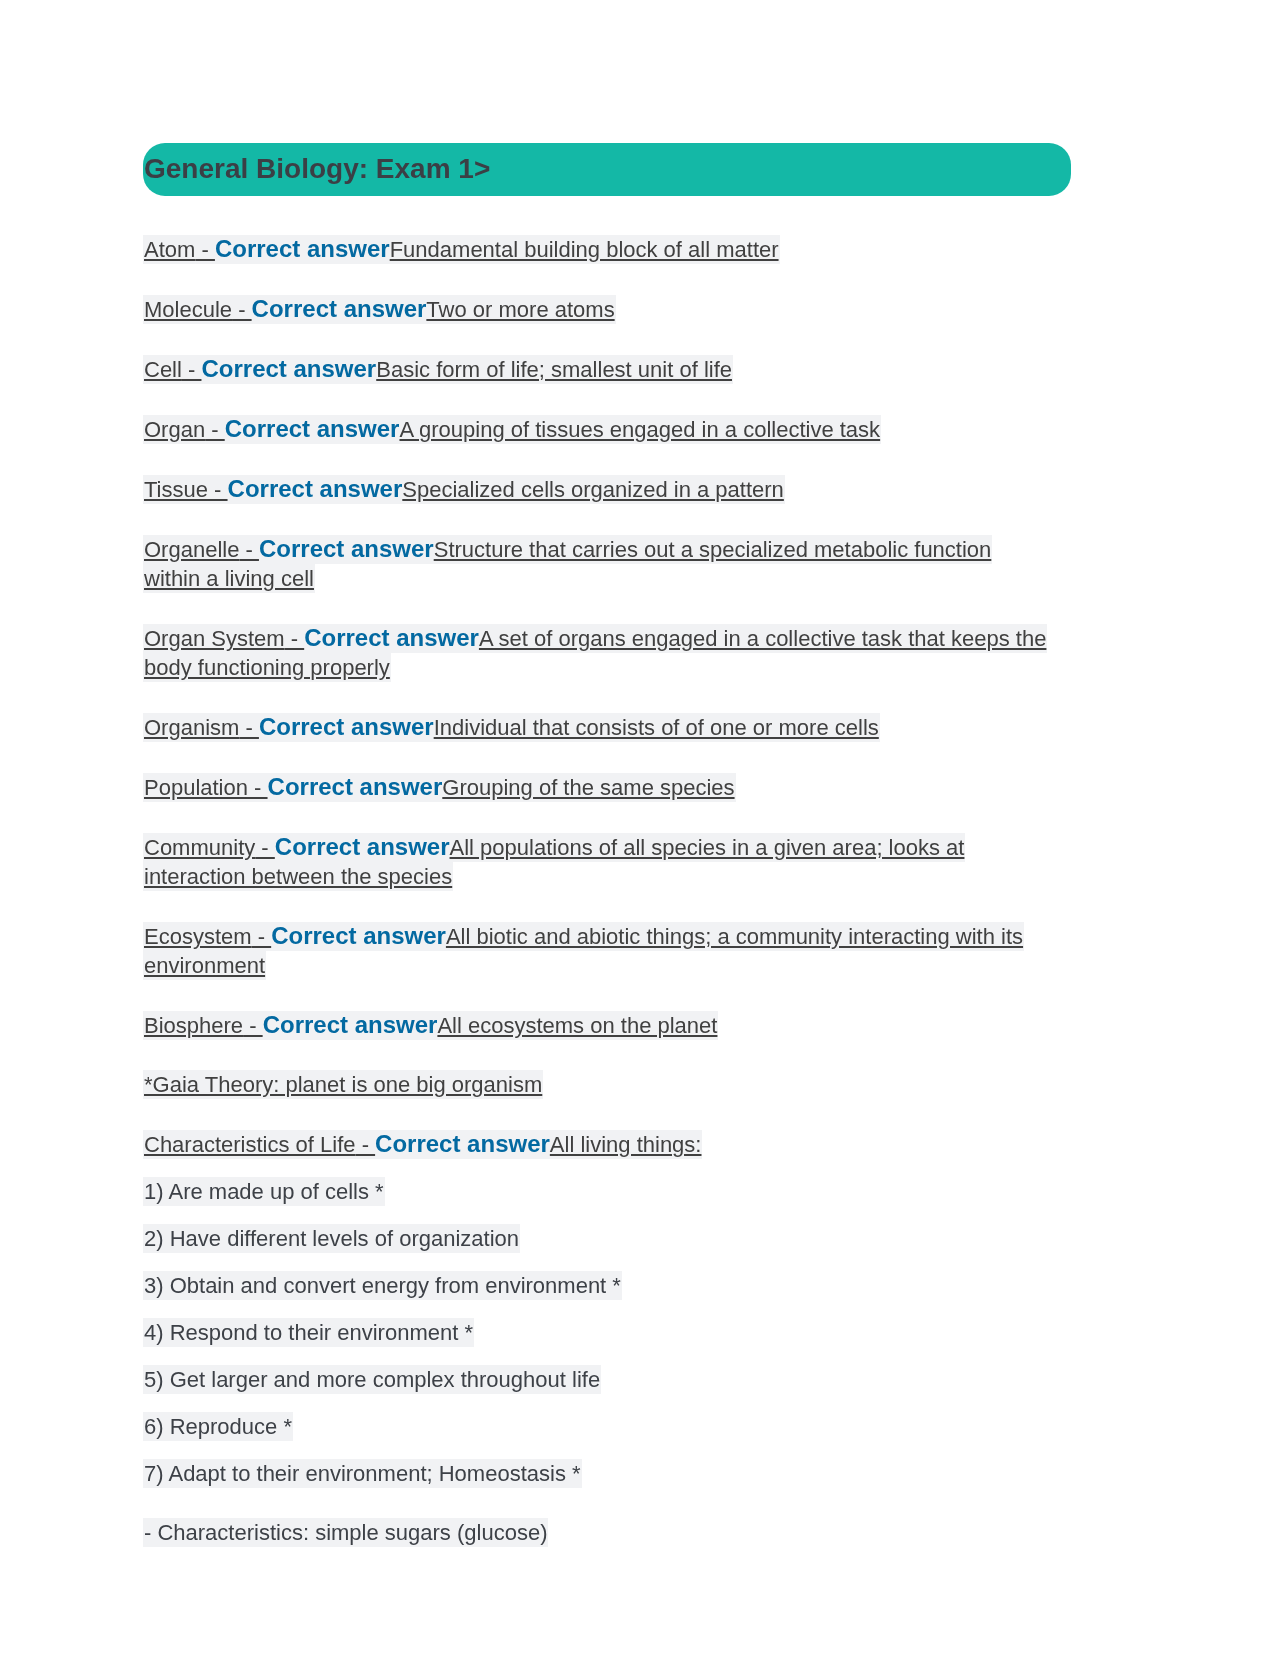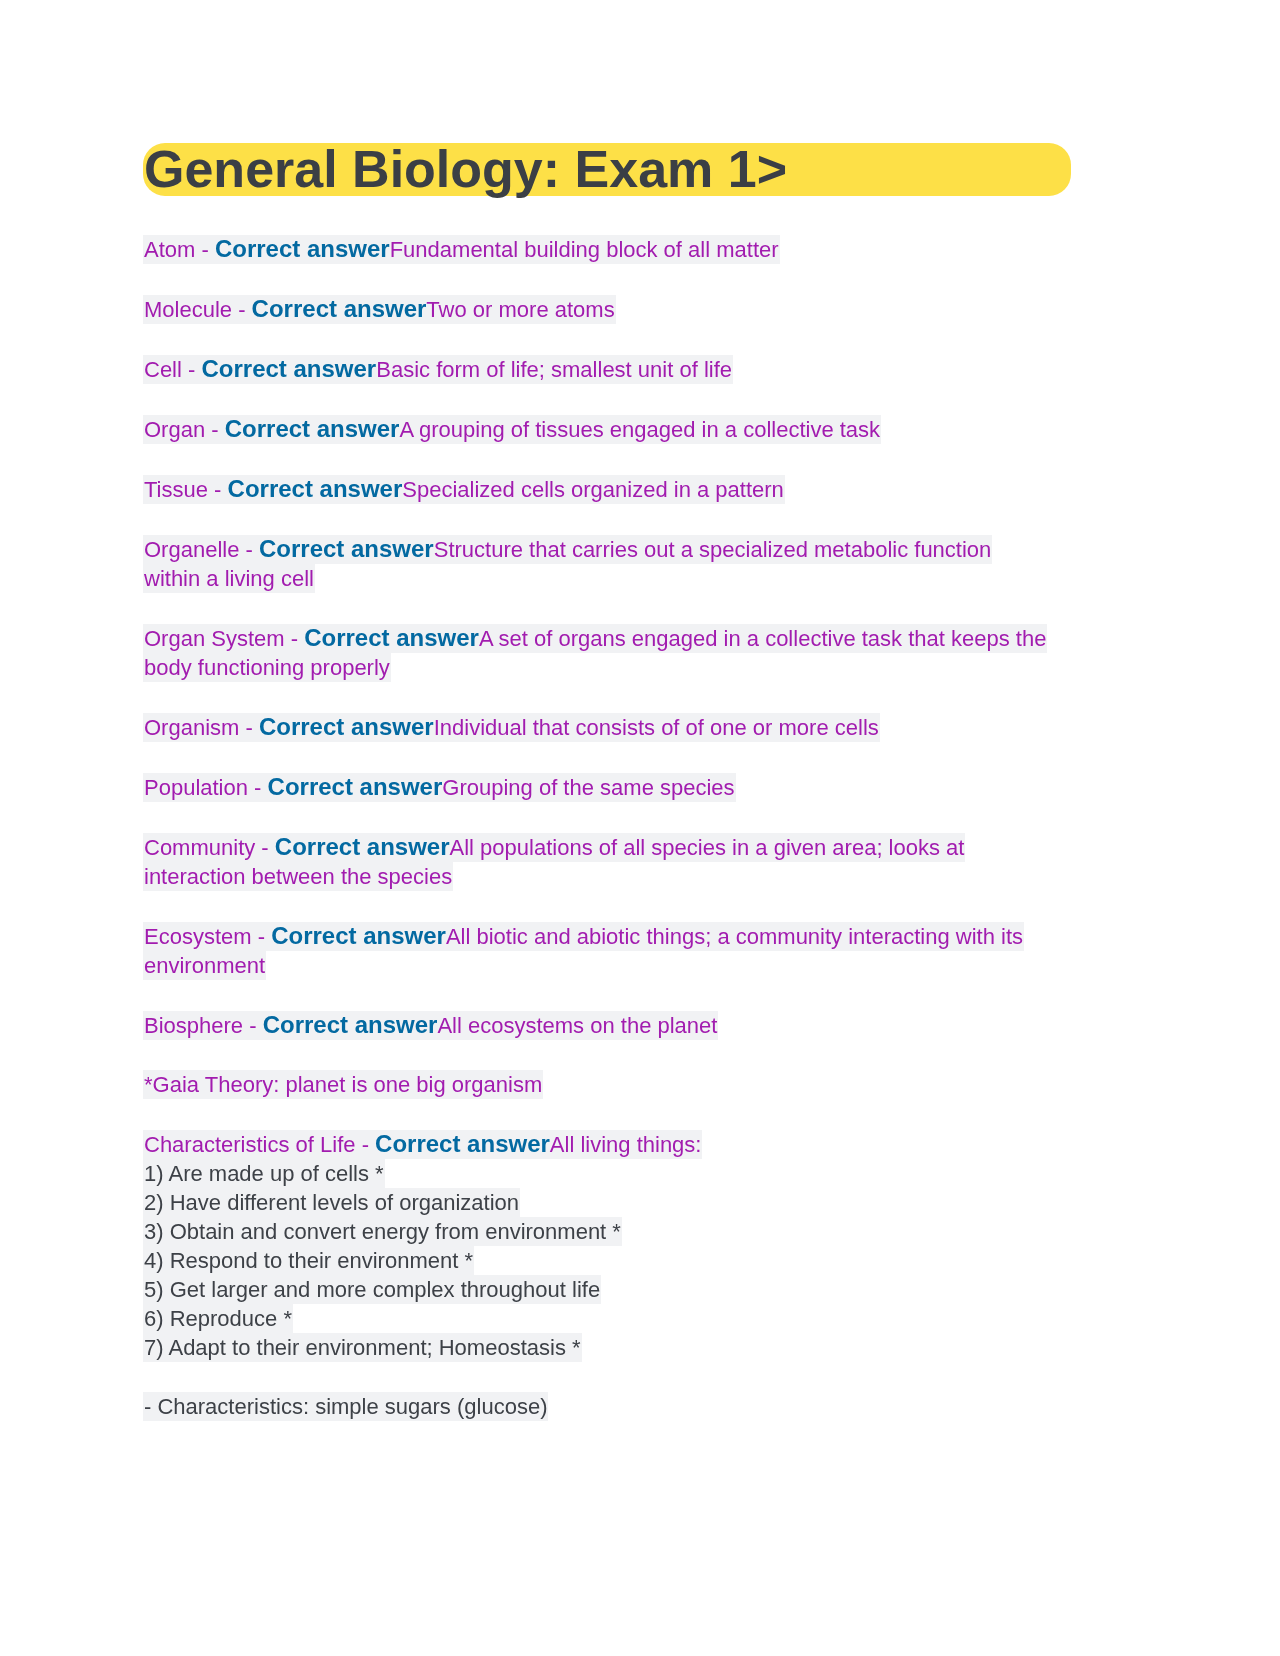--- a/index.html
+++ b/index.html
@@ -18,50 +18,52 @@
   }
   .content {
     position: absolute;
     left: 143px;
     top: 143px;
     width: 905px;
   }
   .doc-title {
     margin: 0 0 38px 0;
     width: 927px;
-    background: #fde047;
-    font-size: 52px;
+    background: #14b8a6;
+    font-size: 28px;
     line-height: 50px;
     font-weight: bold;
     color: #3b3f45;
     padding: 1px 0 2px 1px;
     border-radius: 22px;
   }
   .entry {
     margin: 30px 0;
     font-size: 22px;
     line-height: 29px;
     color: #3d4147;
   }
   .entry .line {
     line-height: 29px;
+    margin-top: 18px;
   }
   .hl {
     background: #f1f2f4;
     padding: 2px 1px;
     -webkit-box-decoration-break: clone;
     box-decoration-break: clone;
   }
   .answer {
     color: #0369a1;
     font-weight: bold;
     font-size: 24px;
   }
   .term, .sep, .def {
-    color: #a21caf;
+    color: #404040;
+    text-decoration: underline;
   }
 </style>
 </head>
 <body>
 
 <div class="page">
   <div class="content">
 
     <h1 class="doc-title">General Biology: Exam 1&gt;</h1>
 

